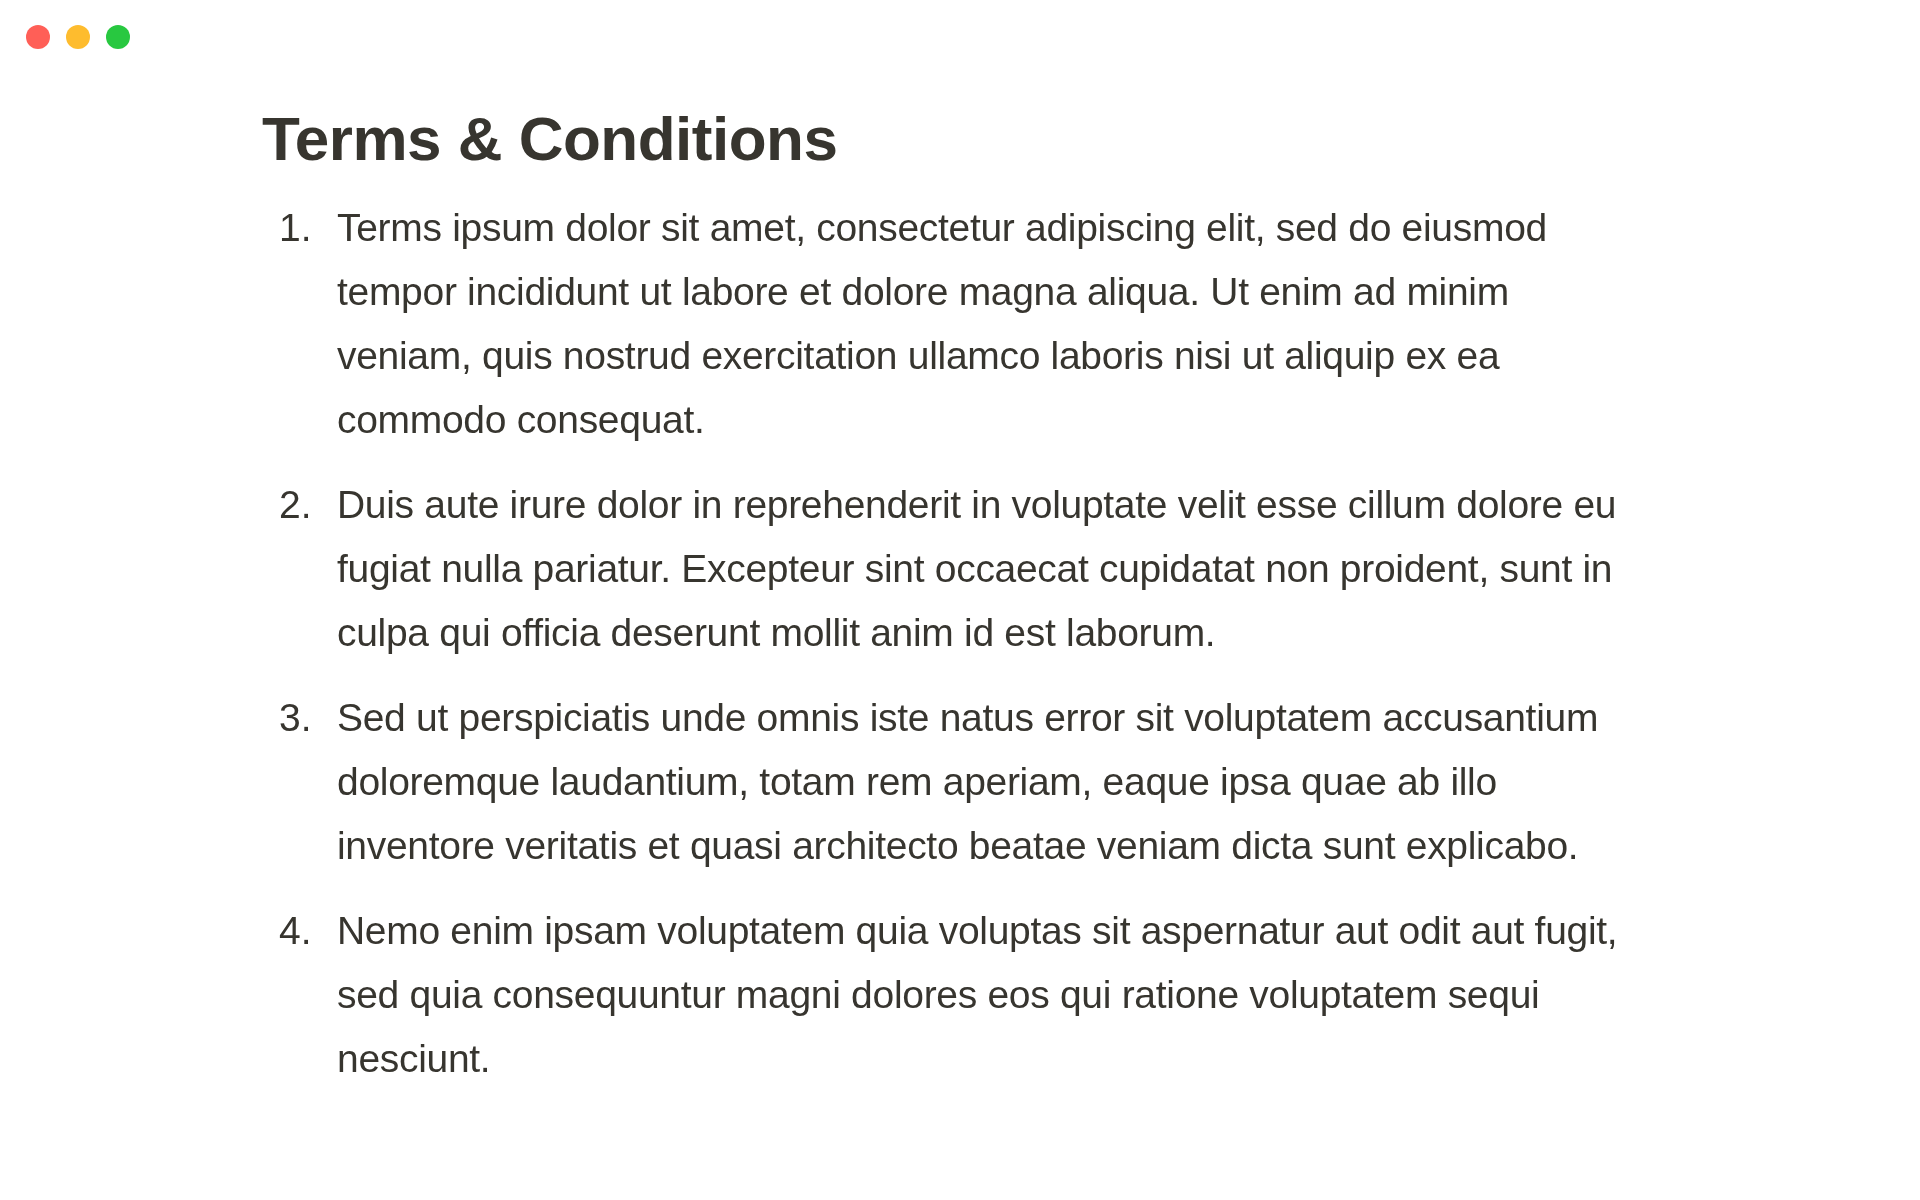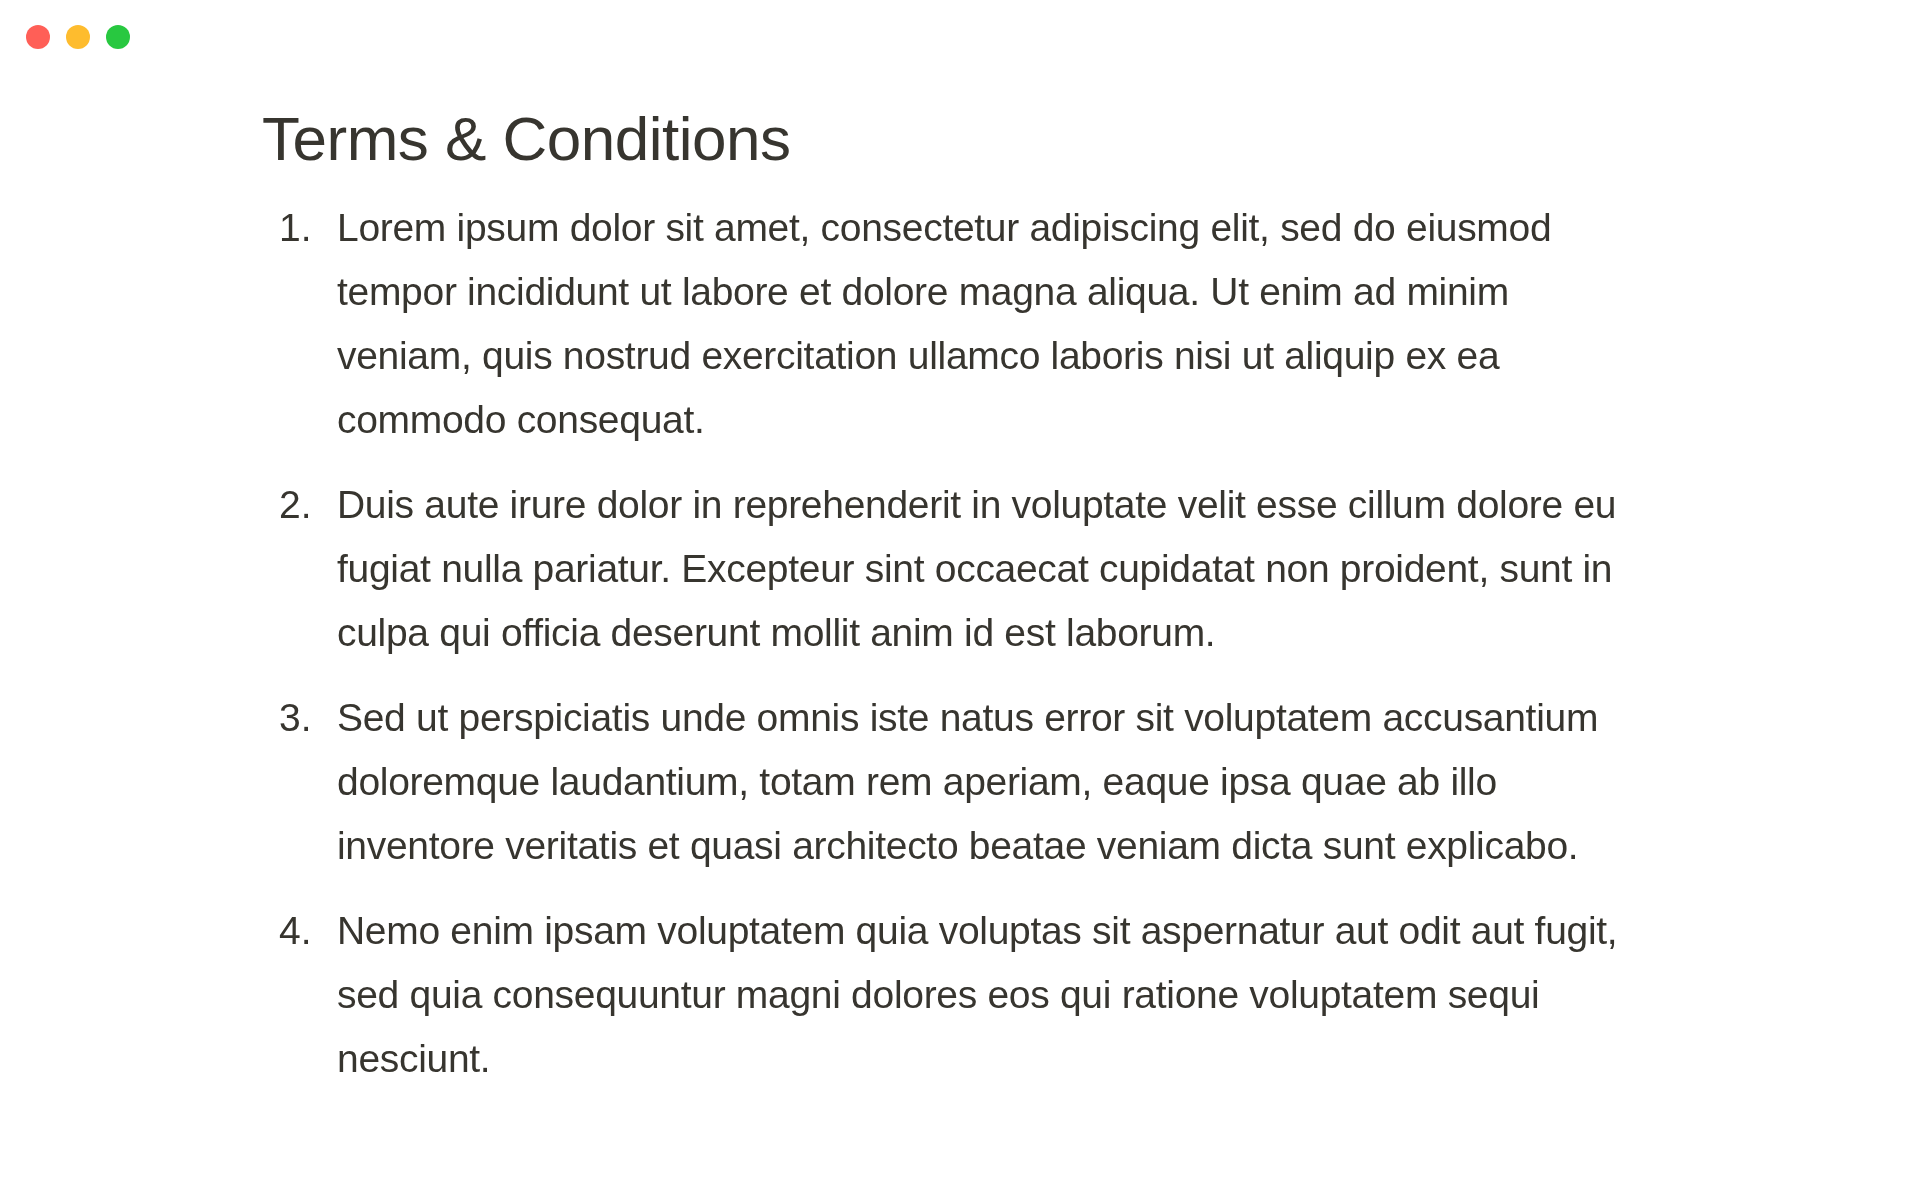--- a/index.html
+++ b/index.html
@@ -31,21 +31,21 @@
     }
     .page {
       position: absolute;
       left: 262px;
       top: 100px;
       width: 1390px;
     }
     .page-title {
       margin: 0;
       font-size: 62px;
-      font-weight: 400;
+      font-weight: 700;
       line-height: 78px;
       letter-spacing: -0.5px;
       color: #37352F;
     }
     .page-subtitle {
       margin: 20px 0 0 0;
       font-size: 40px;
       line-height: 56px;
       color: #787774;
       font-weight: 400;
@@ -87,21 +87,21 @@
   <span class="traffic-light" style="background:#FEBC2E;"></span>
   <span class="traffic-light" style="background:#28C840;"></span>
 </div>
 
 <main class="page">
   <h1 class="page-title">Terms &amp; Conditions</h1>
 
   <ol class="terms-list">
     <li class="terms-item">
       <span class="item-number">1.</span>
-      <span class="item-text">Lorem ipsum dolor sit amet, consectetur adipiscing elit, sed do eiusmod tempor incididunt ut labore et dolore magna aliqua. Ut enim ad minim veniam, quis nostrud exercitation ullamco laboris nisi ut aliquip ex ea commodo consequat.</span>
+      <span class="item-text">Terms ipsum dolor sit amet, consectetur adipiscing elit, sed do eiusmod tempor incididunt ut labore et dolore magna aliqua. Ut enim ad minim veniam, quis nostrud exercitation ullamco laboris nisi ut aliquip ex ea commodo consequat.</span>
     </li>
     <li class="terms-item">
       <span class="item-number">2.</span>
       <span class="item-text">Duis aute irure dolor in reprehenderit in voluptate velit esse cillum dolore eu fugiat nulla pariatur. Excepteur sint occaecat cupidatat non proident, sunt in culpa qui officia deserunt mollit anim id est laborum.</span>
     </li>
     <li class="terms-item">
       <span class="item-number">3.</span>
       <span class="item-text">Sed ut perspiciatis unde omnis iste natus error sit voluptatem accusantium doloremque laudantium, totam rem aperiam, eaque ipsa quae ab illo inventore veritatis et quasi architecto beatae veniam dicta sunt explicabo.</span>
     </li>
     <li class="terms-item">

